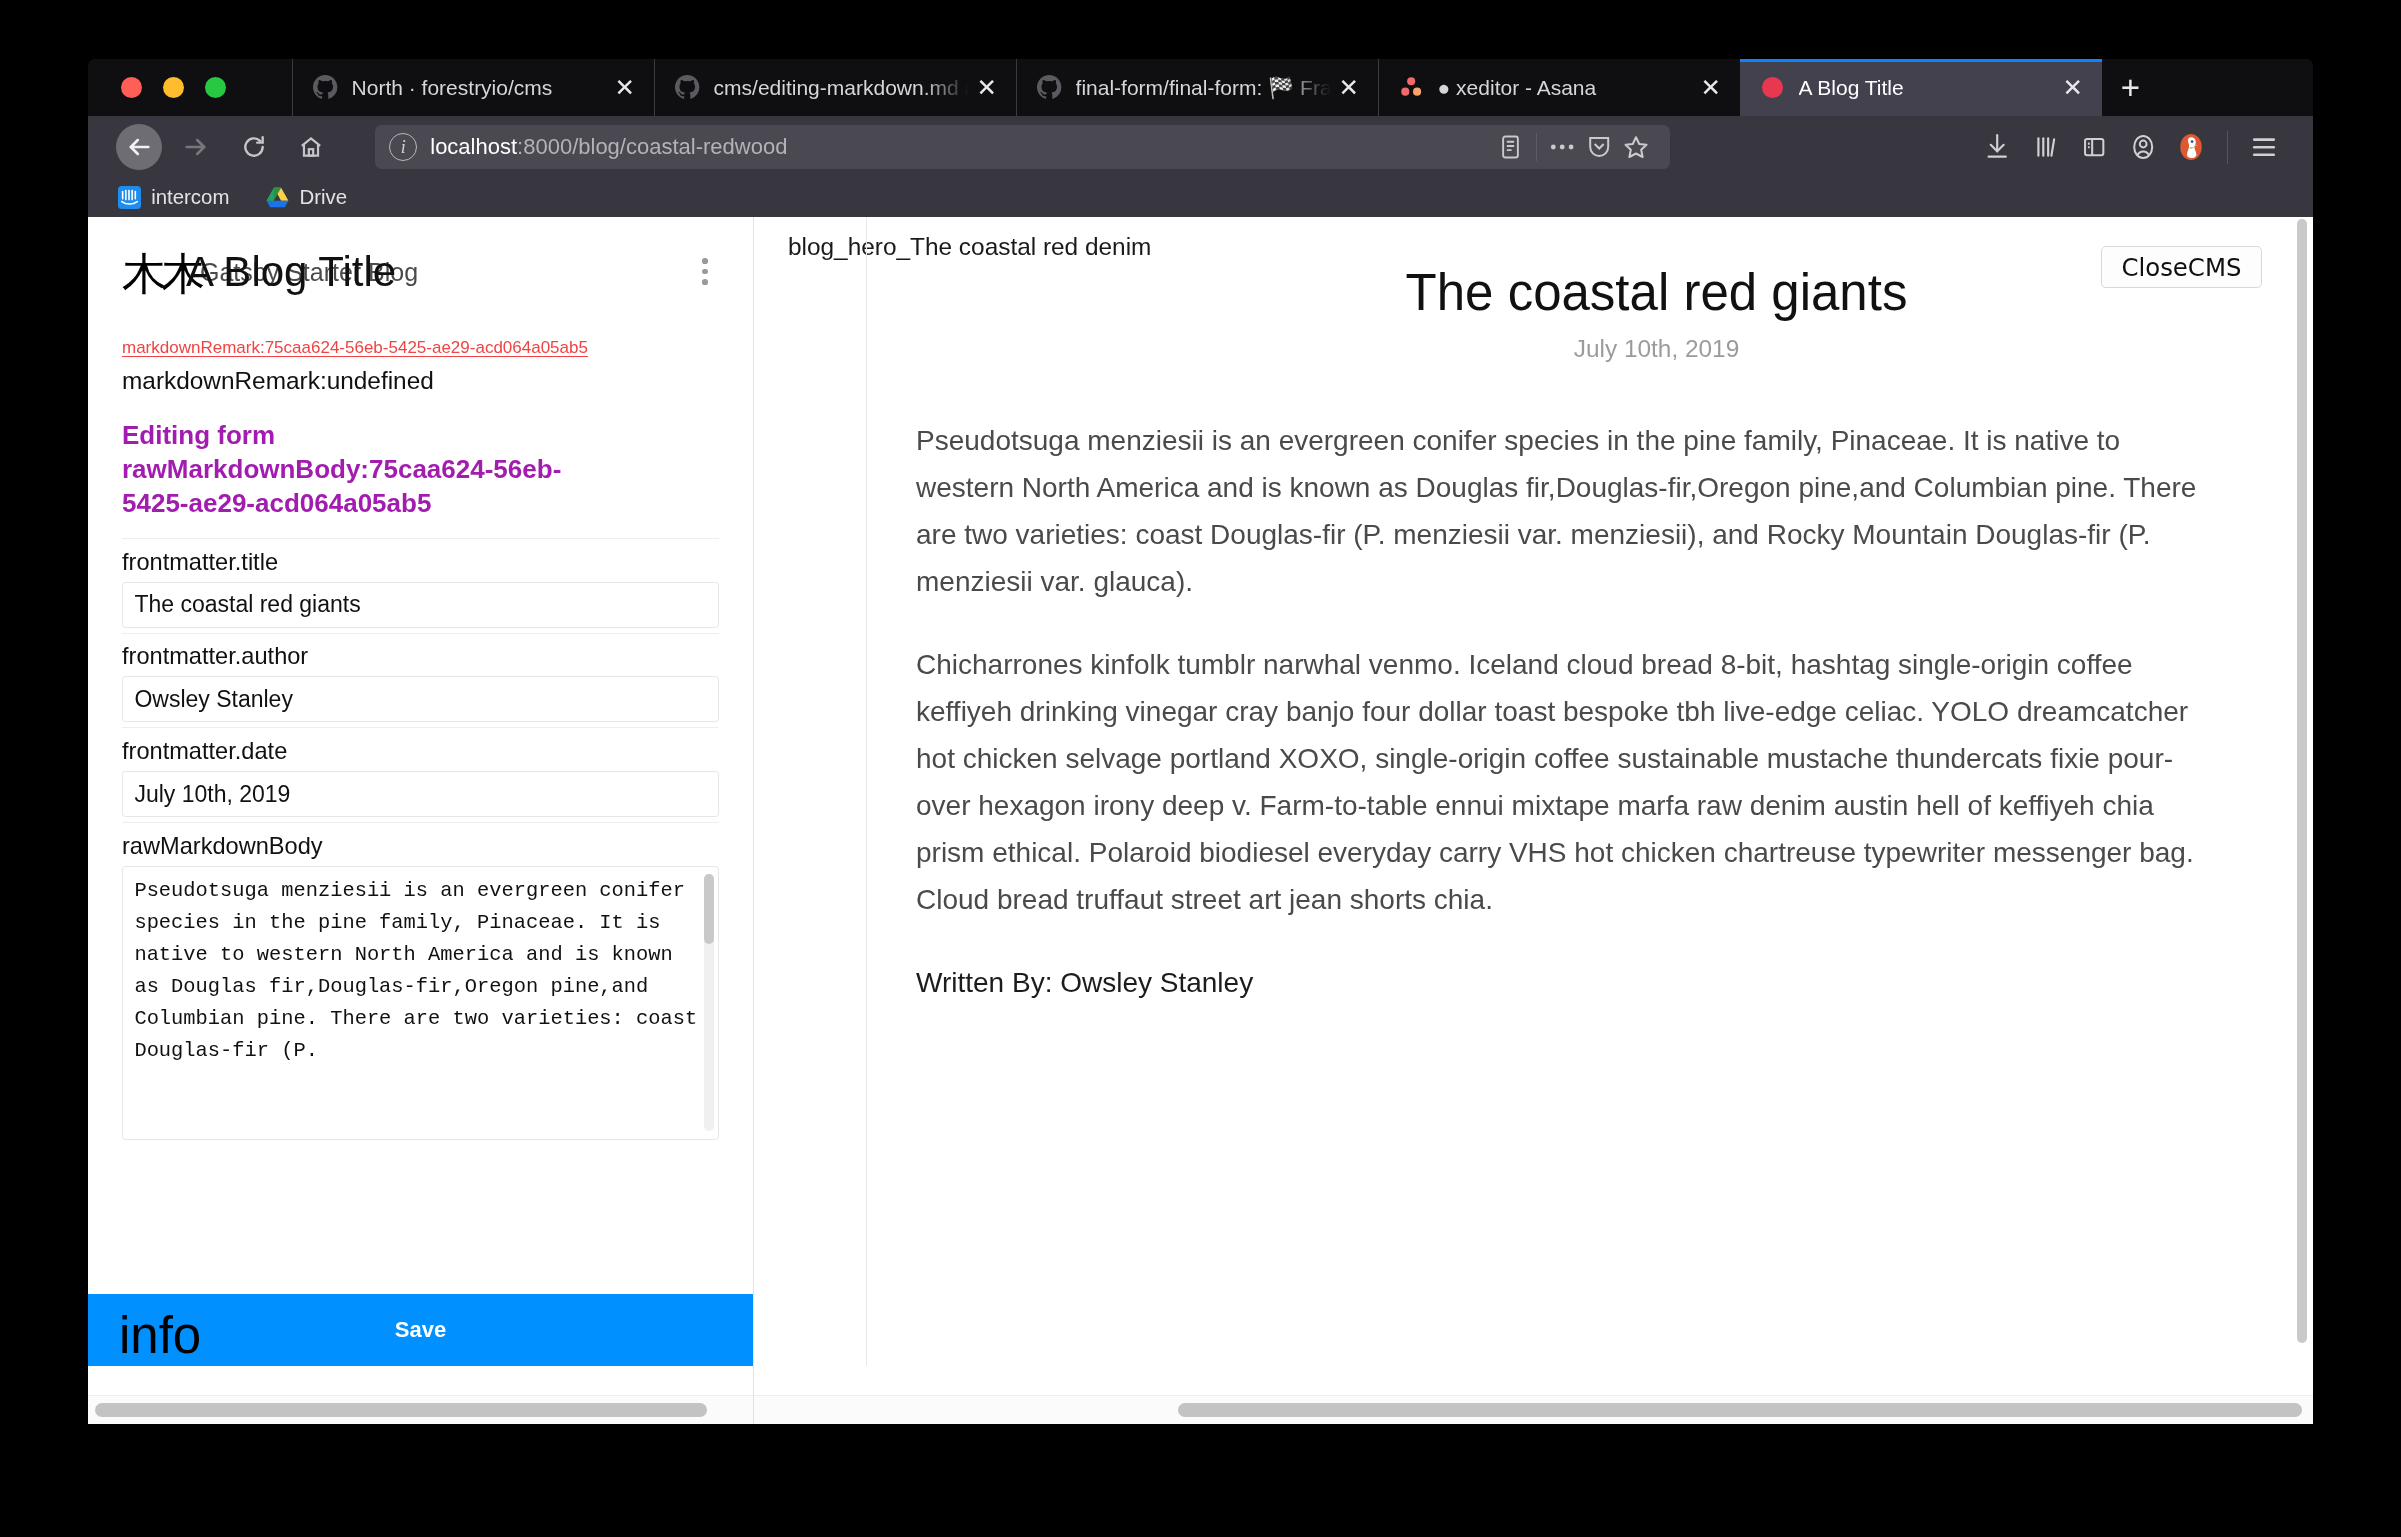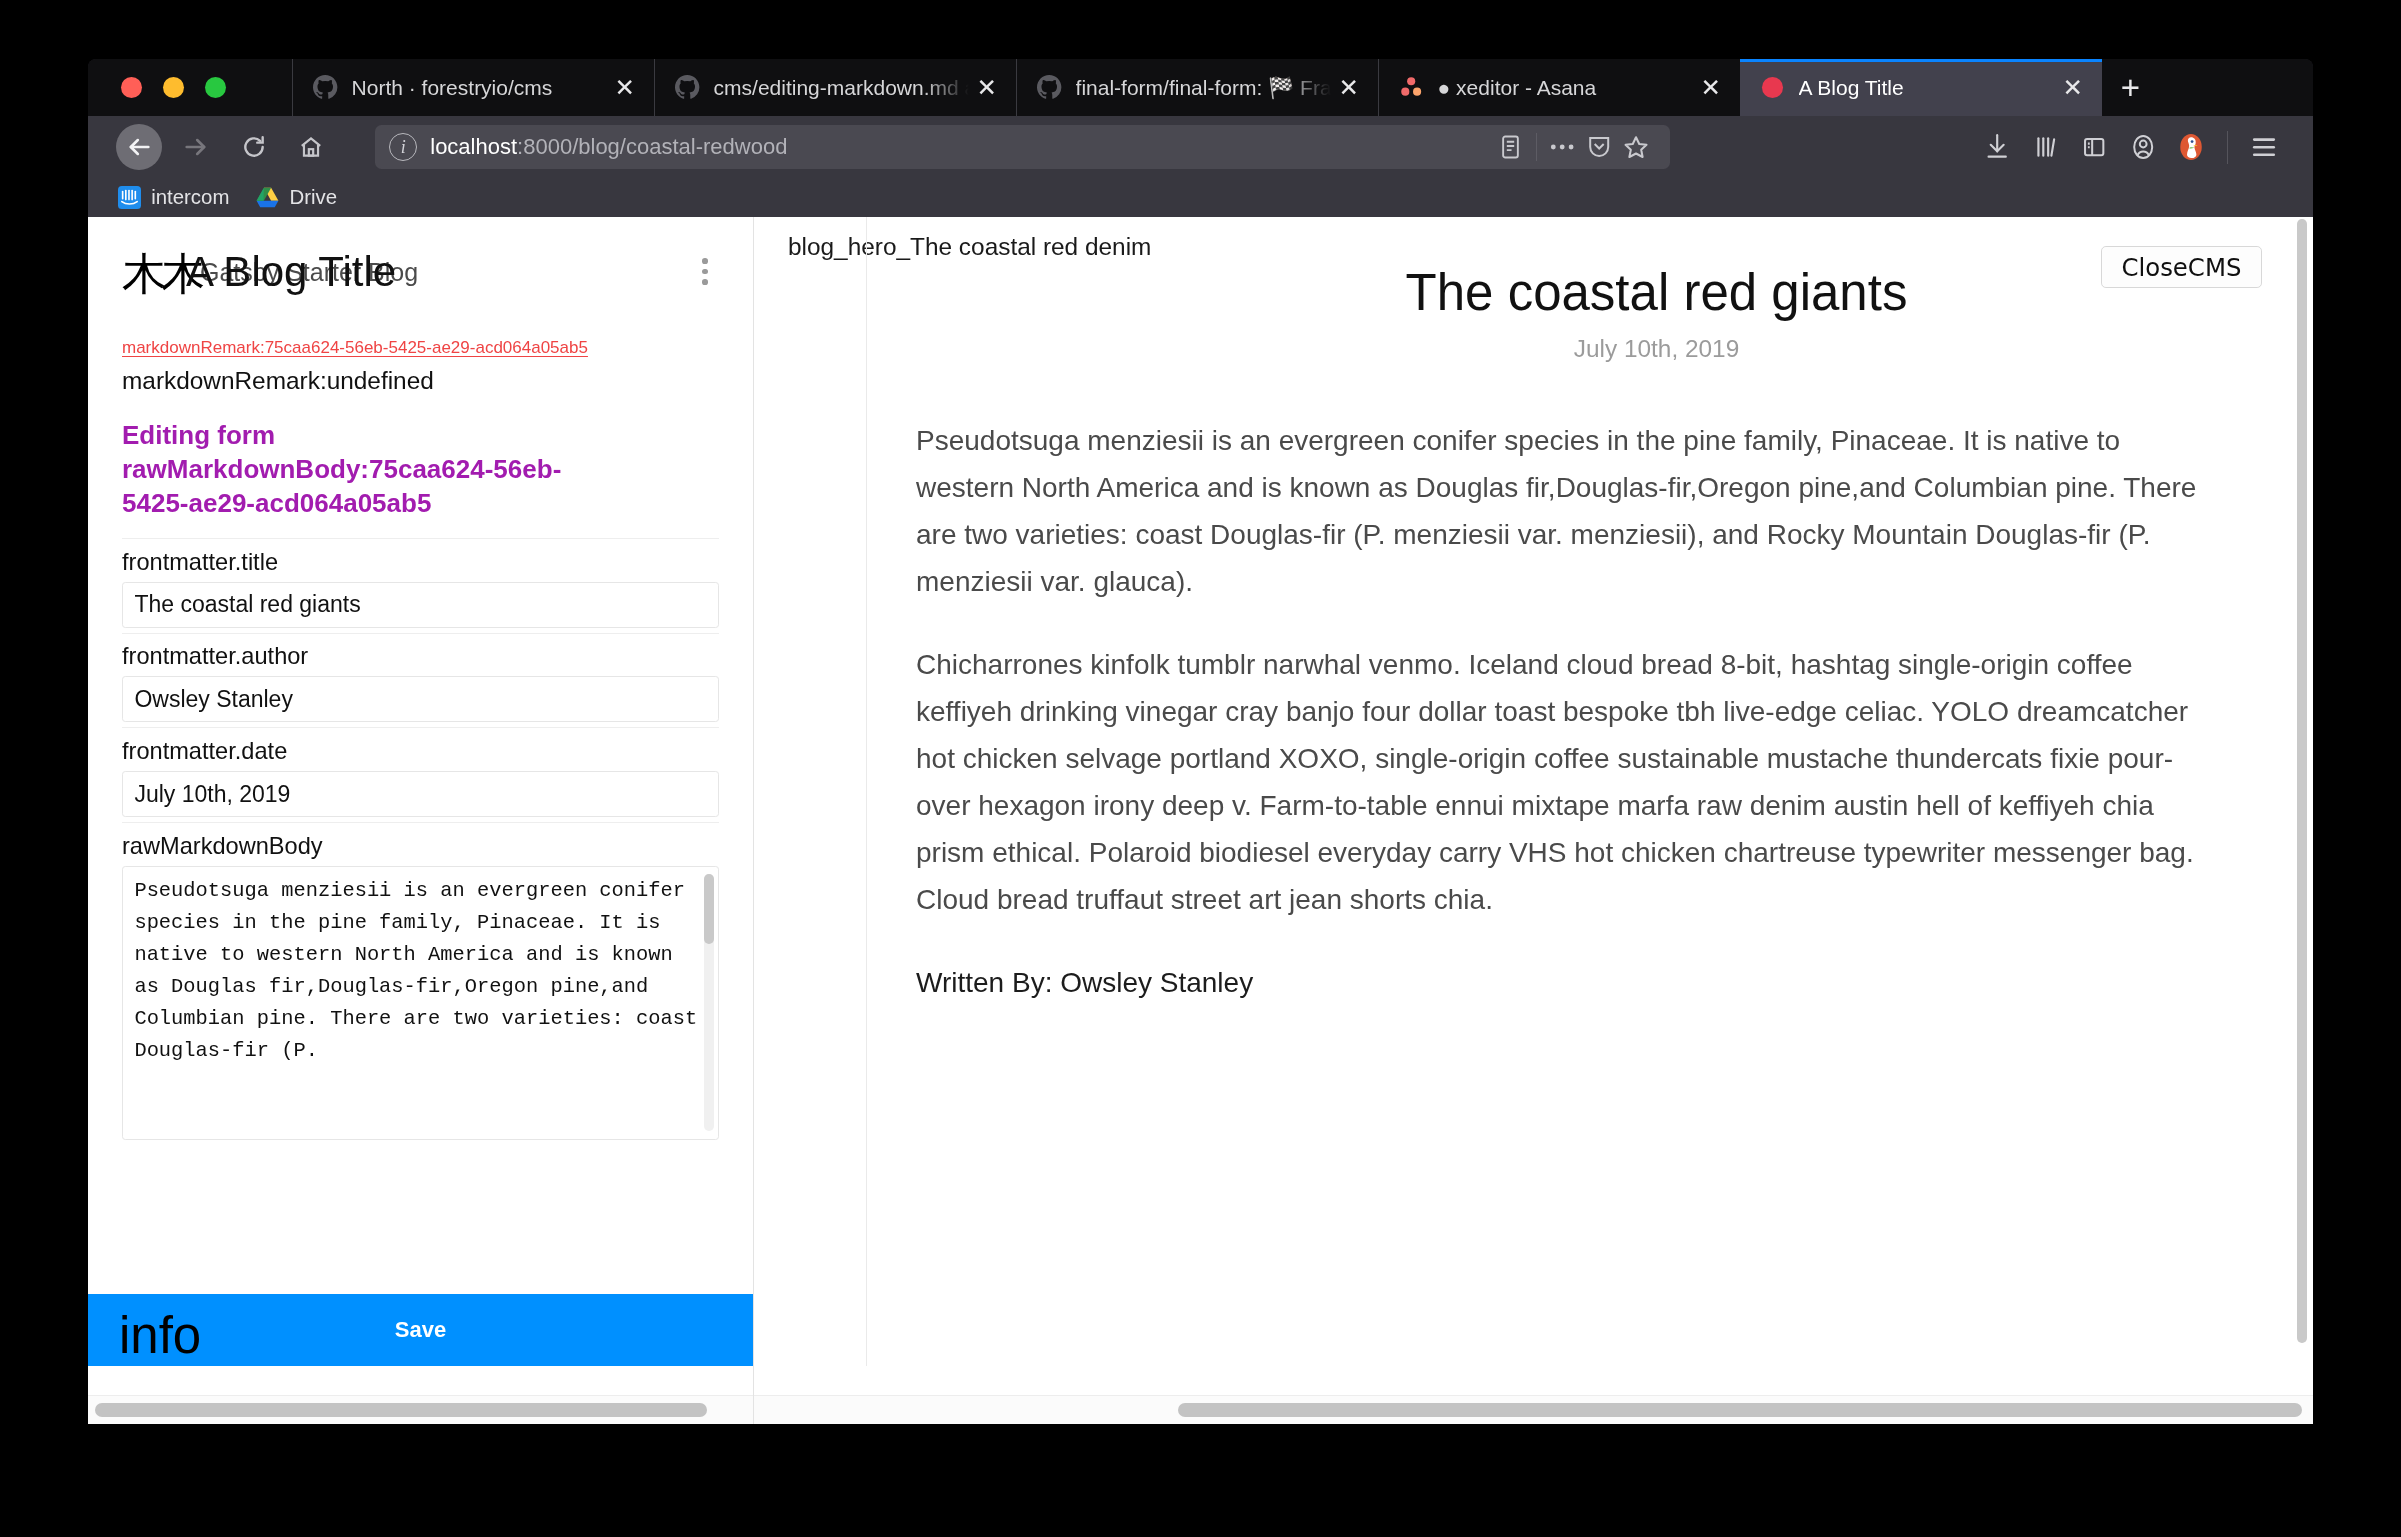--- a/index.html
+++ b/index.html
@@ -175,21 +175,21 @@
   }
   #tb-divider { width: 1.6px; height: 33px; background: #55545c; margin: 0 8.1px; flex:none; }
 
   
   #bookmarks-bar {
     height: 39px;
     background: #38373f;
     display: flex;
     align-items: center;
     padding: 0 29px;
-    gap: 26px;
+    gap: 36px;
   }
   .bookmark {
     display: flex;
     align-items: center;
     gap: 9.8px;
     color: #e3e3e6;
     font-size: 20.4px;
   }
   .bm-icon { width: 24.4px; height: 24.4px; flex: none; display:flex; align-items:center; justify-content:center;}
 

